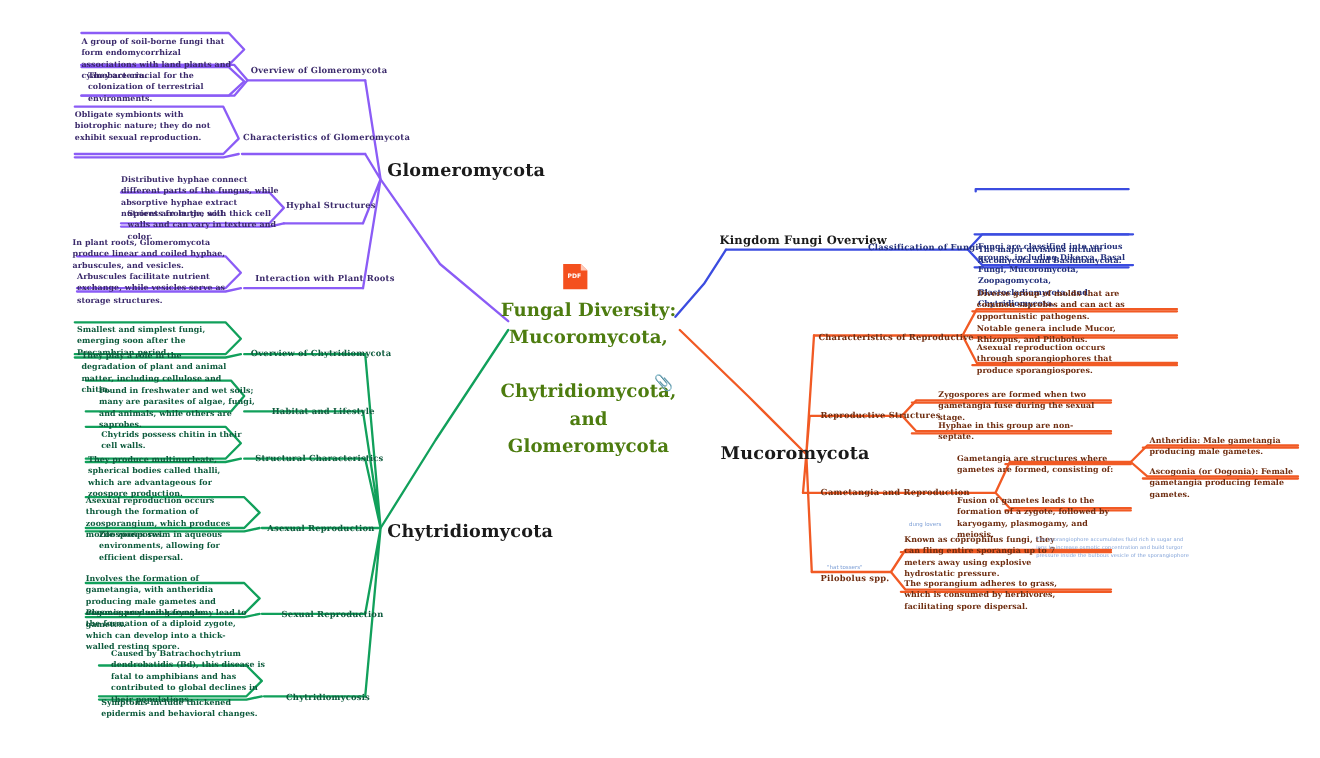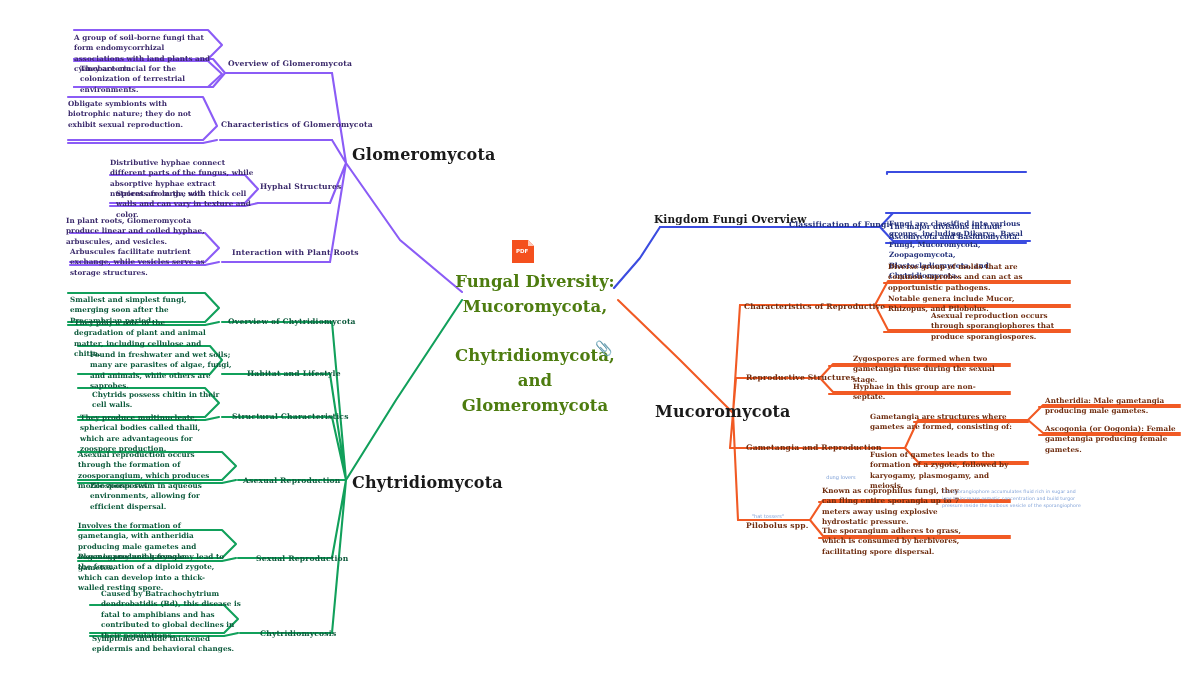--- a/index.html
+++ b/index.html
@@ -229,21 +229,21 @@
   <div class="node branch-label" style="left:654px;top:213px;">Kingdom Fungi Overview</div>
   <div class="node mid blue" style="left:789px;top:220px;">Classification of Fungi</div>
   <div class="node leaf blue" style="left:889px;top:174px;width:148px;margin-top:45px;">Fungi are classified into various groups, including Dikarya, Basal Fungi, Mucoromycota, Zoopagomycota, Blastocladiomycota, and Chytridiomycota.</div>
   <div class="node leaf blue" style="left:889px;top:222px;width:150px;">The major divisions include Ascomycota and Basidiomycota.</div>
 
   <div class="node branch-label big" style="left:655px;top:402px;">Mucoromycota</div>
 
   <div class="node mid orange" style="left:744px;top:302px;">Characteristics of Reproductive</div>
   <div class="node leaf orange" style="left:888px;top:262px;width:150px;">Diverse group of molds that are common saprobes and can act as opportunistic pathogens.</div>
   <div class="node leaf orange" style="left:888px;top:294px;width:150px;">Notable genera include Mucor, Rhizopus, and Pilobolus.</div>
-  <div class="node leaf orange" style="left:888px;top:311px;width:150px;margin-left:43px;">Asexual reproduction occurs through sporangiophores that produce sporangiospores.</div>
+  <div class="node leaf orange" style="left:888px;top:311px;width:150px;">Asexual reproduction occurs through sporangiophores that produce sporangiospores.</div>
 
   <div class="node mid orange" style="left:746px;top:373px;">Reproductive Structures</div>
   <div class="node leaf orange" style="left:853px;top:354px;width:152px;">Zygospores are formed when two gametangia fuse during the sexual stage.</div>
   <div class="node leaf orange" style="left:853px;top:382px;width:152px;">Hyphae in this group are non-septate.</div>
 
   <div class="node mid orange" style="left:746px;top:443px;">Gametangia and Reproduction</div>
   <div class="node leaf orange" style="left:870px;top:412px;width:150px;">Gametangia are structures where gametes are formed, consisting of:</div>
   <div class="node leaf orange" style="left:870px;top:450px;width:150px;">Fusion of gametes leads to the formation of a zygote, followed by karyogamy, plasmogamy, and meiosis.</div>
   <div class="node leaf orange" style="left:1045px;top:396px;width:150px;">Antheridia: Male gametangia producing male gametes.</div>
   <div class="node leaf orange" style="left:1045px;top:424px;width:150px;">Ascogonia (or Oogonia): Female gametangia producing female gametes.</div>

